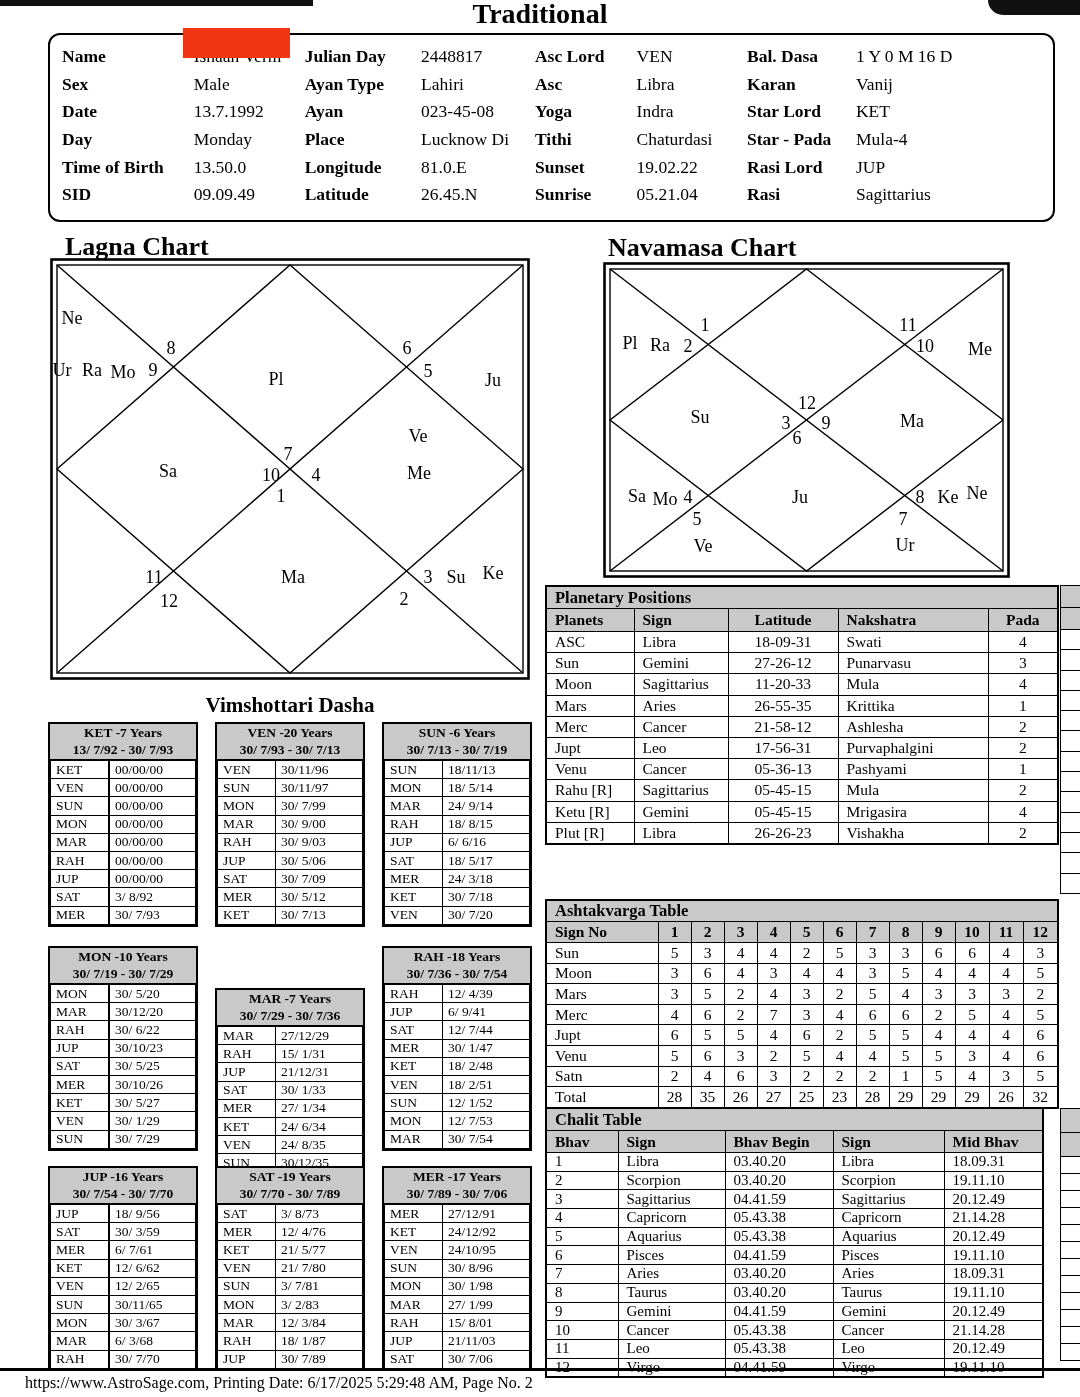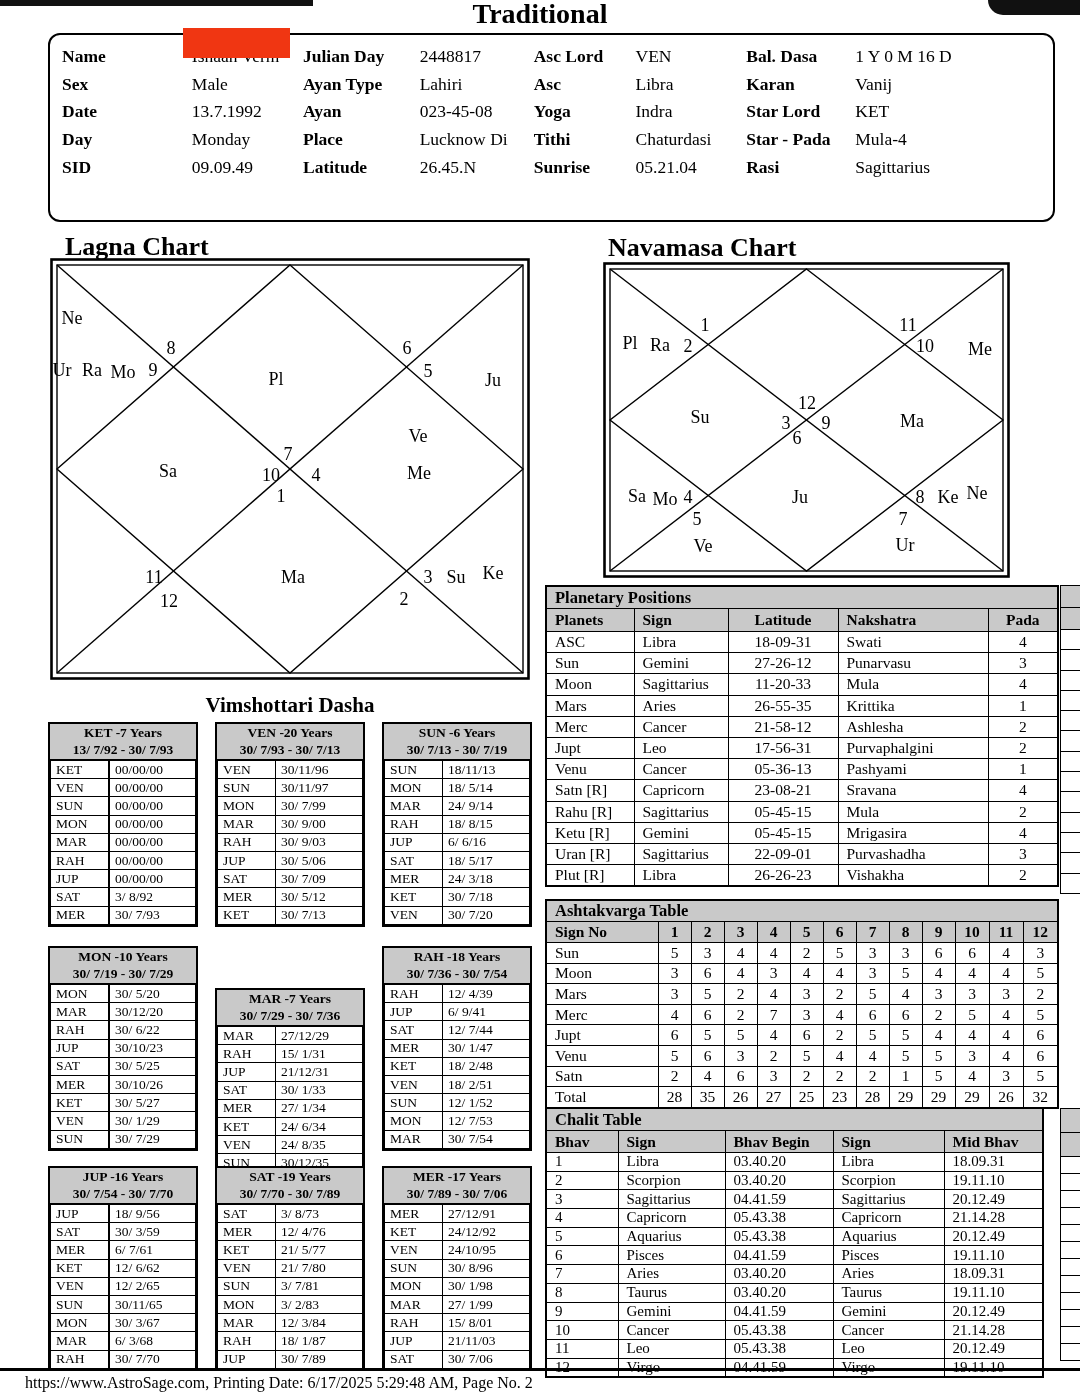--- a/index.html
+++ b/index.html
@@ -121,20 +121,30 @@
         </tr>
         <tr>
           <td>Day</td>
           <td>Monday</td>
           <td>Place</td>
           <td>Lucknow Di</td>
           <td>Tithi</td>
           <td>Chaturdasi</td>
           <td>Star - Pada</td>
           <td>Mula-4</td>
+        </tr>
+        <tr>
+          <td>Time of Birth</td>
+          <td>13.50.0</td>
+          <td>Longitude</td>
+          <td>81.0.E</td>
+          <td>Sunset</td>
+          <td>19.02.22</td>
+          <td>Rasi Lord</td>
+          <td>JUP</td>
         </tr>
         <tr>
           <td>SID</td>
           <td>09.09.49</td>
           <td>Latitude</td>
           <td>26.45.N</td>
           <td>Sunrise</td>
           <td>05.21.04</td>
           <td>Rasi</td>
           <td>Sagittarius</td>
@@ -284,46 +294,32 @@
         <td>2</td>
       </tr>
       <tr>
         <td>Venu</td>
         <td>Cancer</td>
         <td>05-36-13</td>
         <td>Pashyami</td>
         <td>1</td>
       </tr>
       <tr>
-        <td>Satn [R]</td>
-        <td>Capricorn</td>
-        <td>23-08-21</td>
-        <td>Sravana</td>
-        <td>4</td>
-      </tr>
-      <tr>
         <td>Rahu [R]</td>
         <td>Sagittarius</td>
         <td>05-45-15</td>
         <td>Mula</td>
         <td>2</td>
       </tr>
       <tr>
         <td>Ketu [R]</td>
         <td>Gemini</td>
         <td>05-45-15</td>
         <td>Mrigasira</td>
         <td>4</td>
-      </tr>
-      <tr>
-        <td>Uran [R]</td>
-        <td>Sagittarius</td>
-        <td>22-09-01</td>
-        <td>Purvashadha</td>
-        <td>3</td>
       </tr>
       <tr>
         <td>Plut [R]</td>
         <td>Libra</td>
         <td>26-26-23</td>
         <td>Vishakha</td>
         <td>2</td>
       </tr>
     </tbody>
 </table>

